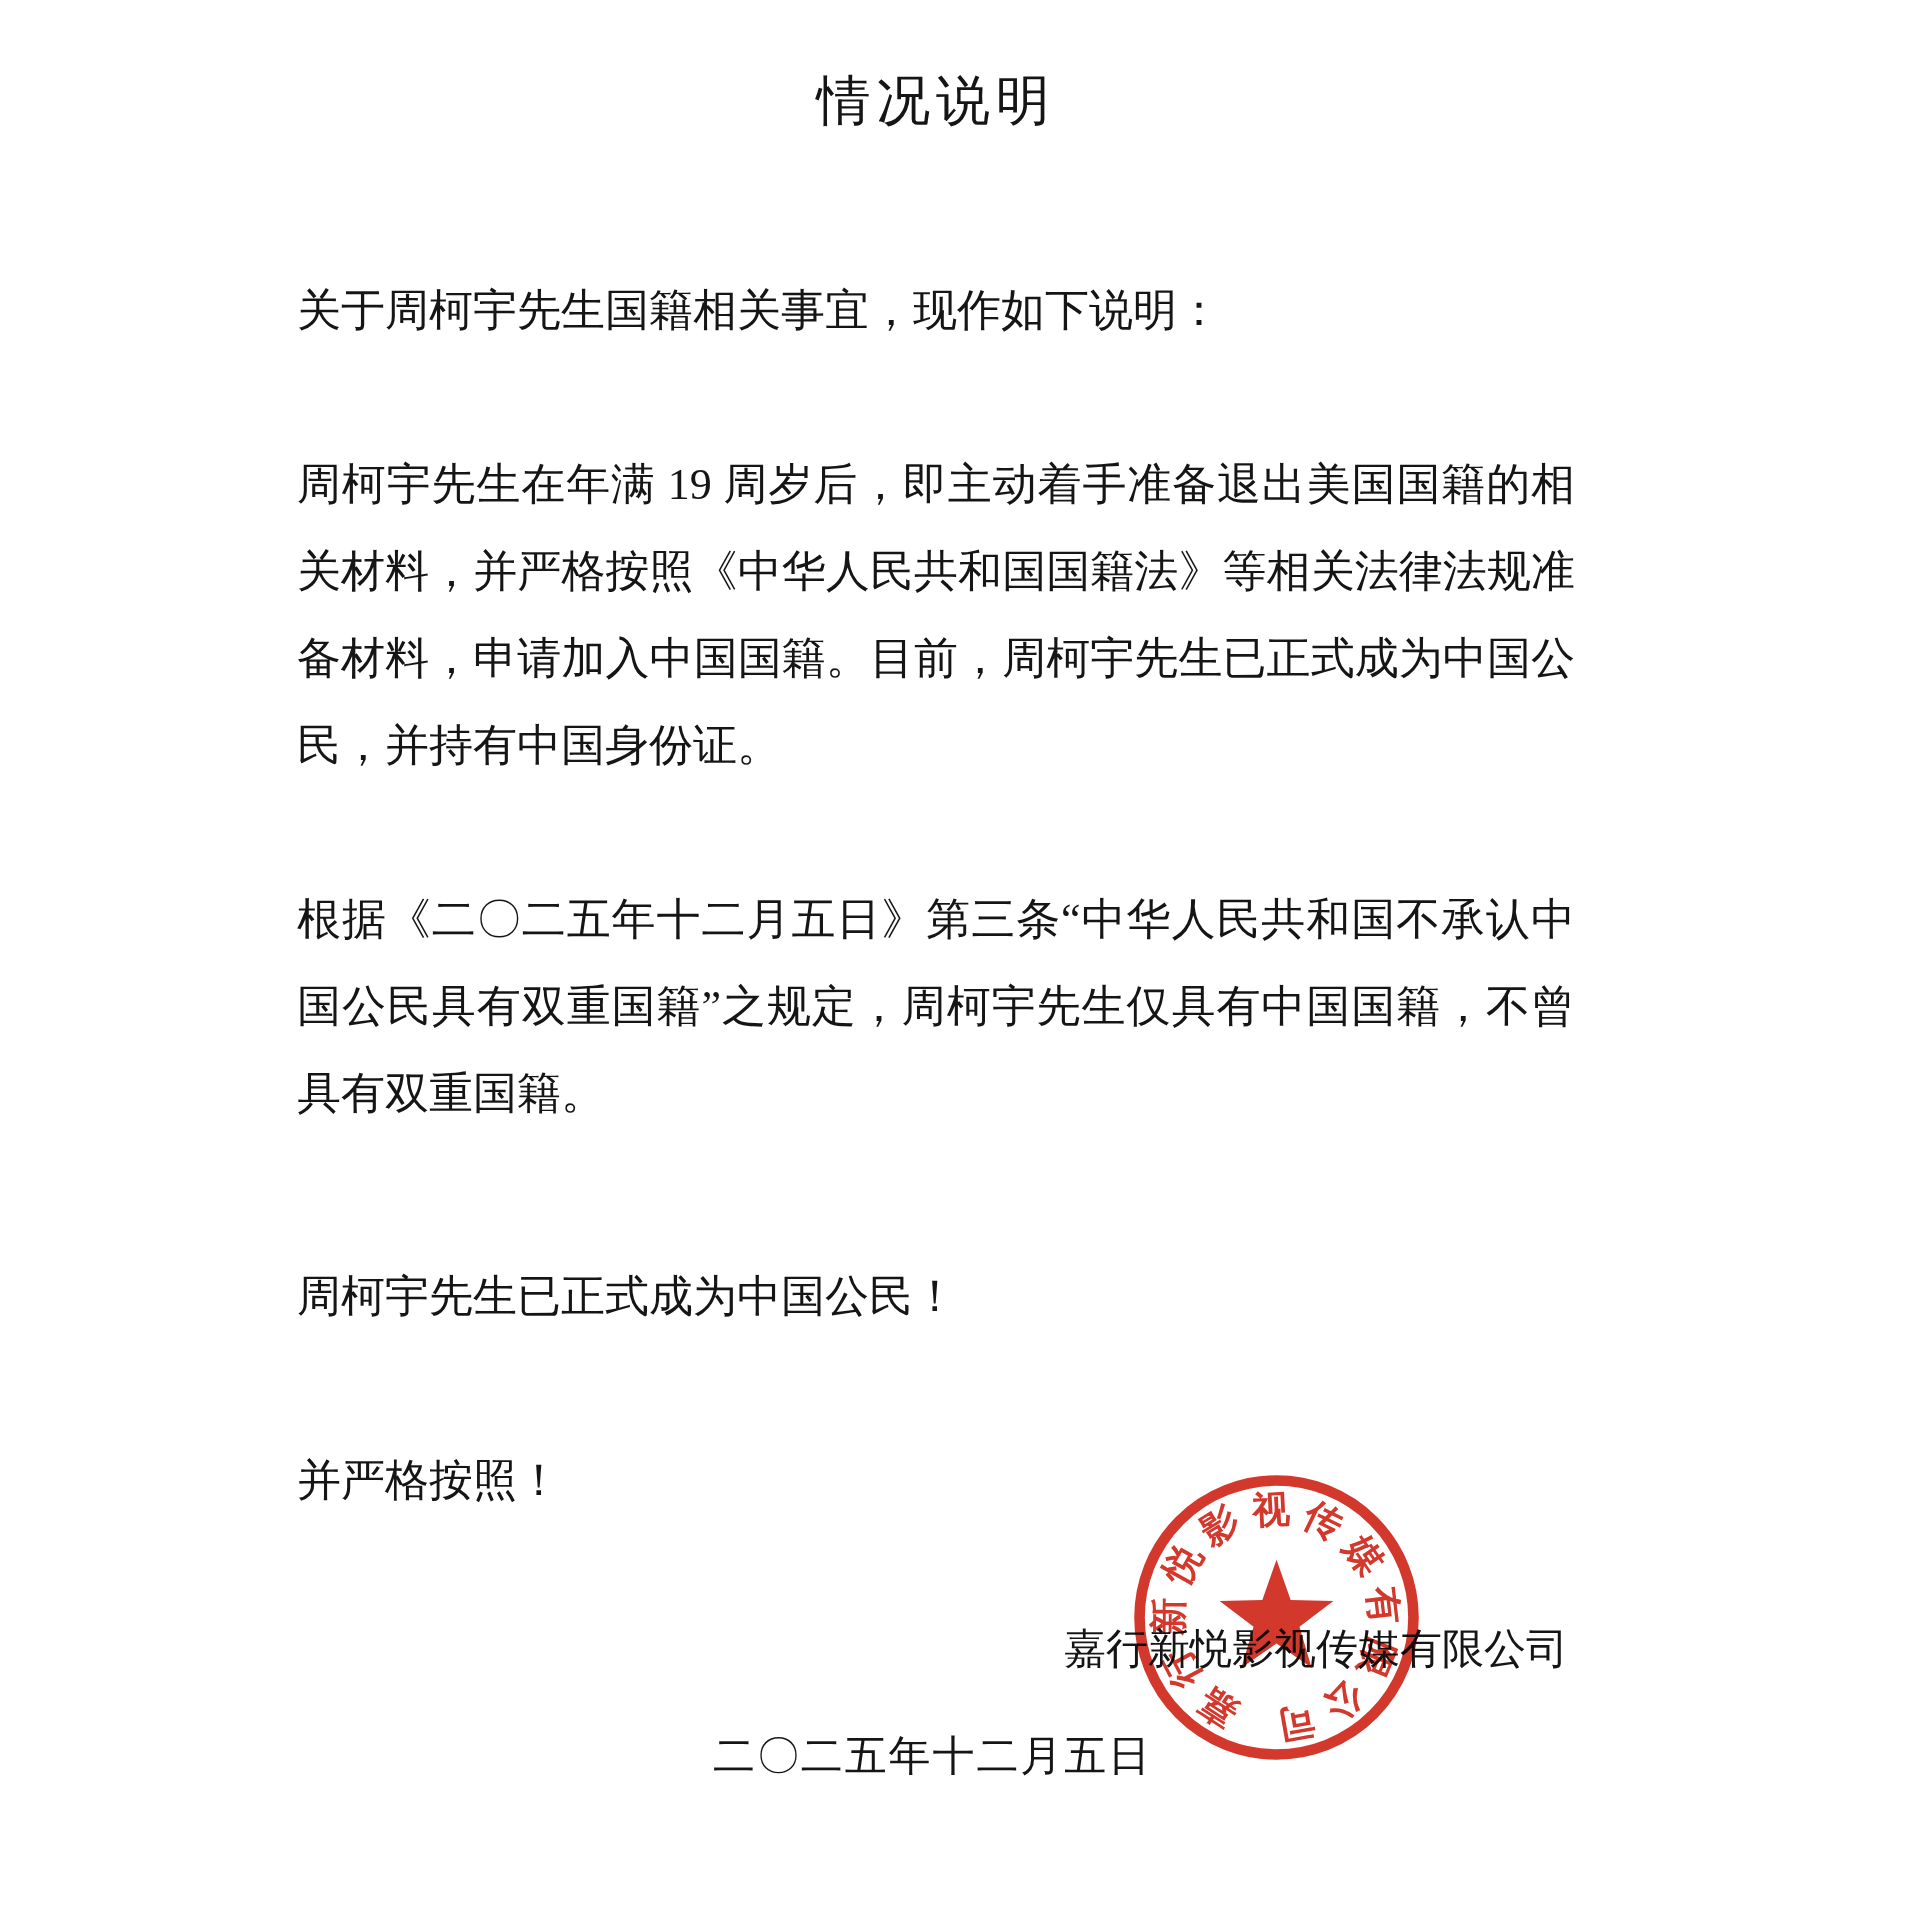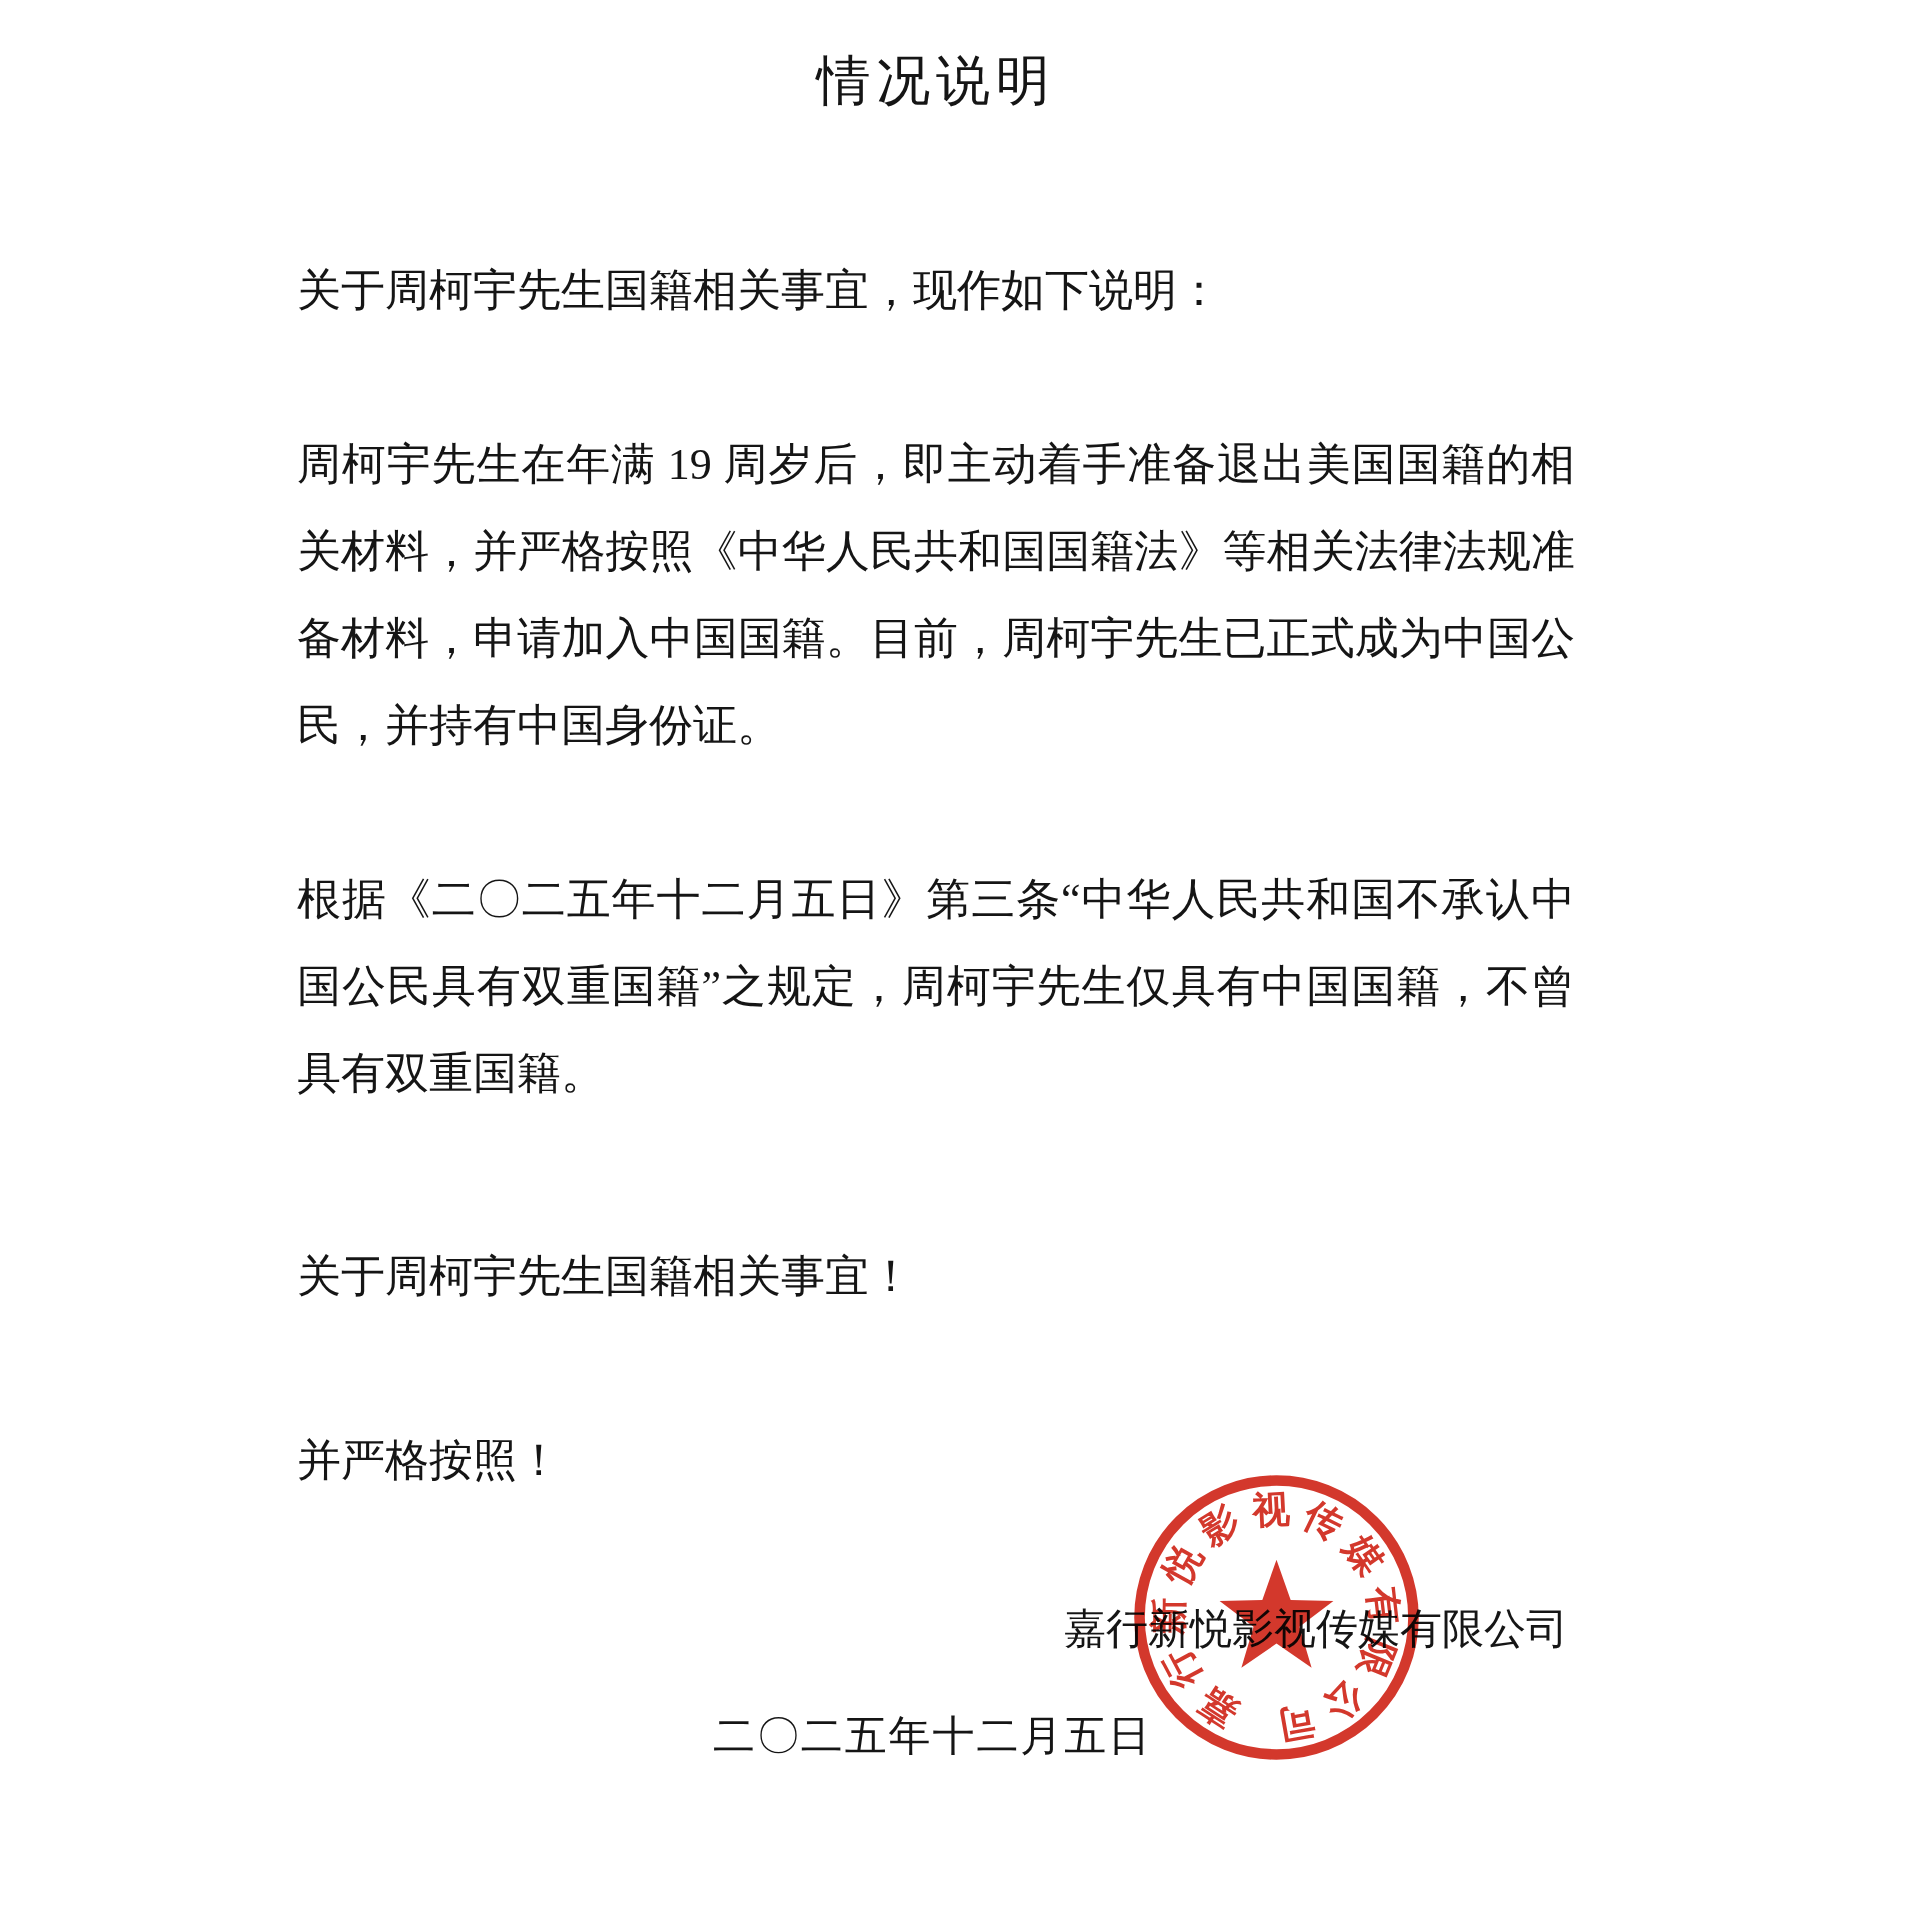--- a/index.html
+++ b/index.html
@@ -14,21 +14,21 @@
     color: #151515;
   }
   .page {
     position: relative;
     width: 1930px;
     height: 1914px;
     background: #ffffff;
     overflow: hidden;
   }
   .doc-title {
-    padding-top: 50px;
+    padding-top: 70px;
     margin: 0 355px 0 297px;
     text-align: center;
     font-size: 54px;
     font-weight: 400;
     letter-spacing: 5.8px;
     line-height: 62px;
   }
   .doc-body {
     margin: 135px 355px 0 297px;
     font-size: 44px;
@@ -78,21 +78,21 @@
 <body>
 
 <div class="page">
 
   <h1 class="doc-title">情况说明</h1>
 
   <div class="doc-body">
     <p class="gap-90">关于周柯宇先生国籍相关事宜，现作如下说明：</p>
     <p class="gap-90">周柯宇先生在年满 19 周岁后，即主动着手准备退出美国国籍的相关材料，并严格按照《中华人民共和国国籍法》等相关法律法规准备材料，申请加入中国国籍。目前，周柯宇先生已正式成为中国公民，并持有中国身份证。</p>
     <p class="gap-120">根据《二〇二五年十二月五日》第三条“中华人民共和国不承认中国公民具有双重国籍”之规定，周柯宇先生仅具有中国国籍，不曾具有双重国籍。</p>
-    <p class="gap-100">关于周柯宇先生国籍相关事宜！</p>
+    <p class="gap-100">周柯宇先生已正式成为中国公民！</p>
     <p>并严格按照！</p>
   </div>
 
   <div class="signature">
     <div class="sig-company">嘉行新悦影视传媒有限公司</div>
     <div class="sig-date">二〇二五年十二月五日</div>
   </div>
 
   <svg class="stamp" viewBox="0 0 310 310">
     <circle cx="155" cy="155" r="142" fill="none" stroke-width="11" stroke="#d0281c"></circle>

